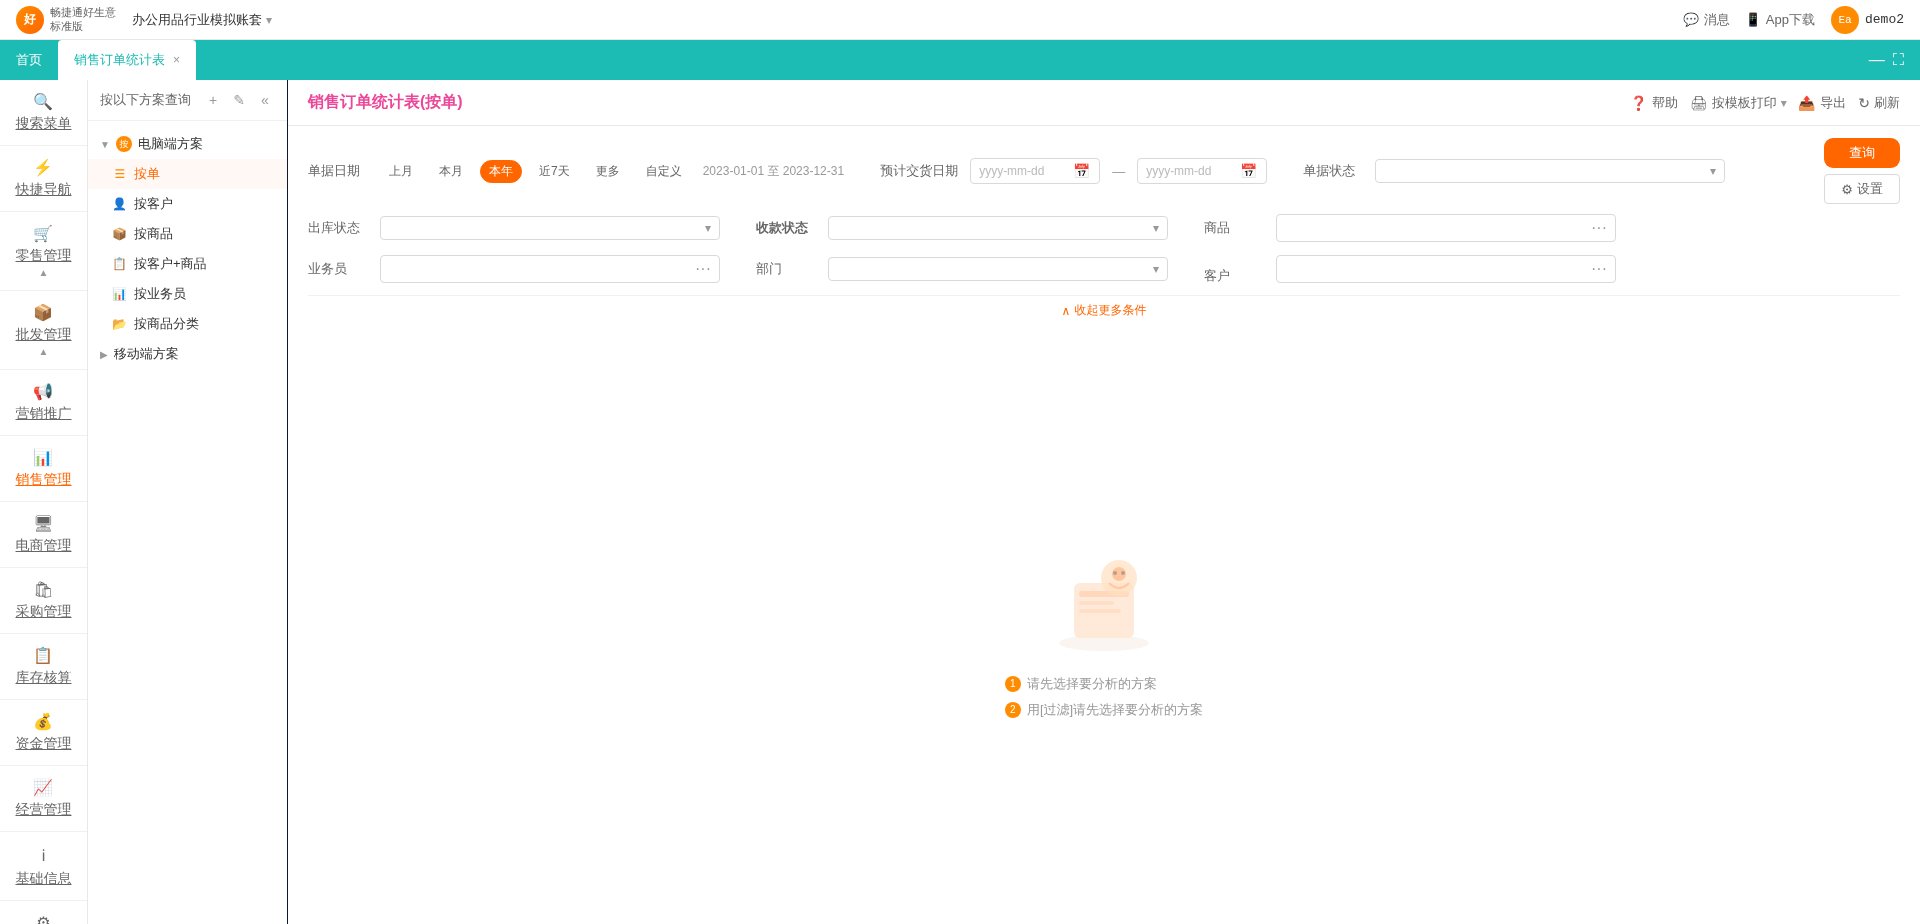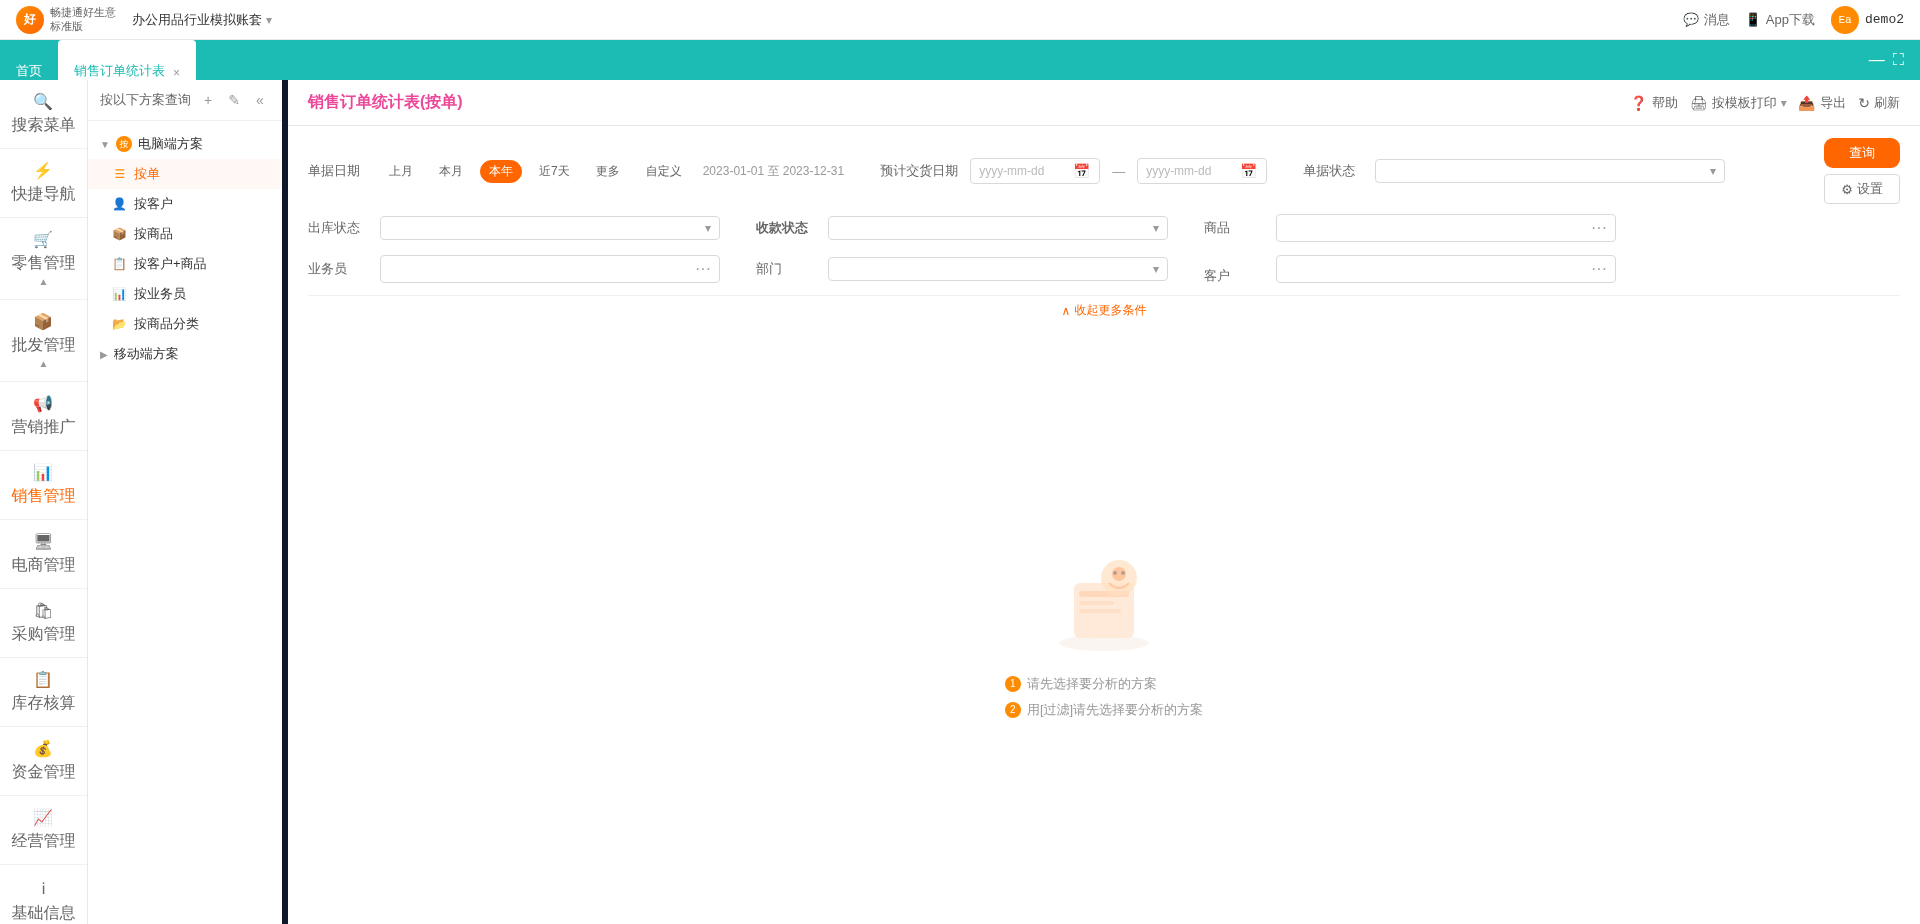--- a/index.html
+++ b/index.html
@@ -12,40 +12,40 @@
     .logo-icon { width: 28px; height: 28px; background: linear-gradient(135deg, #ff8c00, #ff6600); border-radius: 50%; display: flex; align-items: center; justify-content: center; color: white; font-size: 12px; font-weight: bold; }
     .logo-text { font-size: 11px; color: #666; line-height: 1.2; }
     .app-selector { display: flex; align-items: center; gap: 4px; font-size: 13px; color: #333; cursor: pointer; padding: 4px 8px; border-radius: 4px; }
     .top-bar-right { display: flex; align-items: center; gap: 16px; }
     .top-bar-btn { display: flex; align-items: center; gap: 4px; font-size: 13px; color: #666; cursor: pointer; }
     .user-avatar { width: 28px; height: 28px; background: #ff8c00; border-radius: 50%; display: flex; align-items: center; justify-content: center; color: white; font-size: 11px; }
     .user-name { font-size: 13px; color: #333; cursor: pointer; }
 
     
     .tab-bar { height: 40px; background: #1cbbb4; display: flex; align-items: center; padding: 0; flex-shrink: 0; position: relative; }
-    .tab-item { height: 40px; display: flex; align-items: flex-end; padding: 0 16px; font-size: 13px; cursor: pointer; position: relative; }
+    .tab-item { height: 40px; display: flex; align-items: center; padding: 0 16px; font-size: 13px; cursor: pointer; position: relative; }
     .tab-item.home { color: white; background: transparent; }
     .tab-item.active { background: white; color: #1cbbb4; border-radius: 4px 4px 0 0; }
     .tab-close { margin-left: 8px; font-size: 12px; color: #999; cursor: pointer; }
     .tab-bar-actions { position: absolute; right: 16px; top: 50%; transform: translateY(-50%); display: flex; gap: 8px; }
     .tab-bar-action { color: white; font-size: 16px; cursor: pointer; }
 
     
     .main-layout { display: flex; flex: 1; overflow: hidden; }
 
     
     .sidebar { width: 88px; background: #fff; border-right: 1px solid #e8e8e8; display: flex; flex-direction: column; flex-shrink: 0; overflow-y: auto; }
     .sidebar-item { padding: 12px 0; display: flex; flex-direction: column; align-items: center; cursor: pointer; font-size: 12px; color: #666; gap: 2px; border-bottom: 1px solid #f0f0f0; }
     .sidebar-item.active { color: #ff6600; }
     .sidebar-item .icon { font-size: 16px; margin-bottom: 2px; }
-    .sidebar-item-label { font-size: 16px; }
+    .sidebar-item-label { font-size: 14px; text-decoration: underline; }
     .sidebar-section-arrow { font-size: 10px; color: #999; }
 
     
-    .left-panel { width: 200px; background: #fff; border-right: 6px solid #0f172a; flex-shrink: 0; overflow-y: auto; }
+    .left-panel { width: 200px; background: #fff; border-right: 1px solid #0f172a; flex-shrink: 0; overflow-y: auto; }
     .left-panel-header { padding: 10px 12px; display: flex; align-items: center; justify-content: space-between; border-bottom: 1px solid #f0f0f0; }
     .left-panel-title { font-size: 13px; color: #666; }
     .left-panel-actions { display: flex; gap: 6px; align-items: center; }
     .left-panel-action { font-size: 14px; color: #999; cursor: pointer; width: 20px; height: 20px; display: flex; align-items: center; justify-content: center; border-radius: 3px; }
 
     .scheme-tree { padding: 8px 0; }
     .scheme-group { }
     .scheme-group-header { display: flex; align-items: center; gap: 6px; padding: 6px 12px; font-size: 13px; color: #333; cursor: pointer; }
     .scheme-group-arrow { font-size: 10px; color: #999; }
     .scheme-group-icon { width: 16px; height: 16px; background: #ff8c00; border-radius: 50%; display: flex; align-items: center; justify-content: center; color: white; font-size: 9px; }

